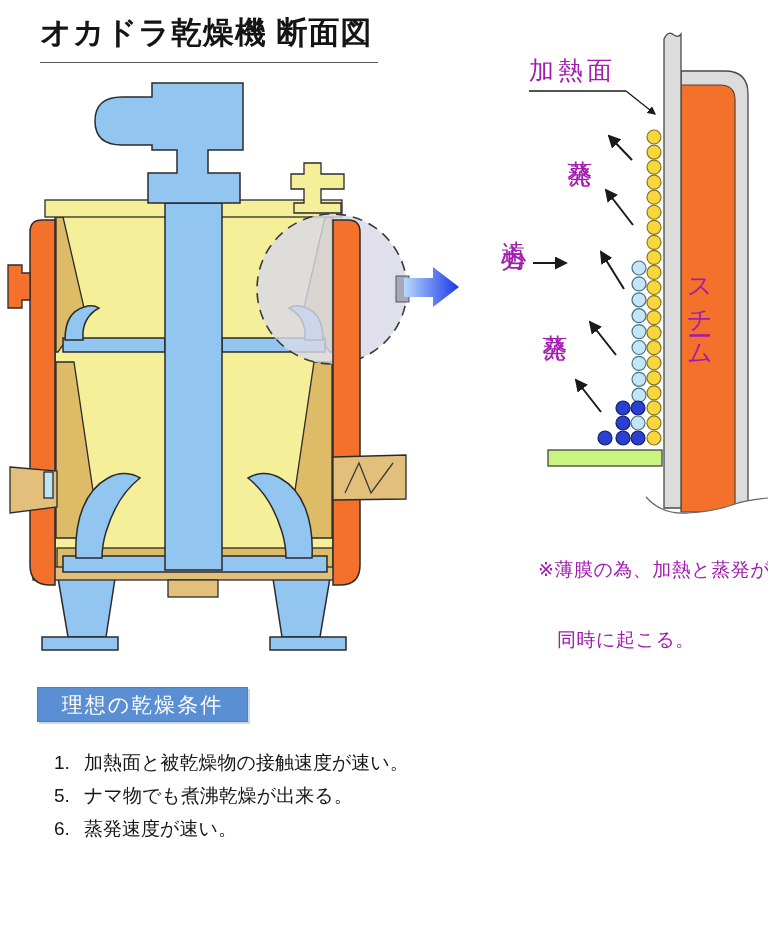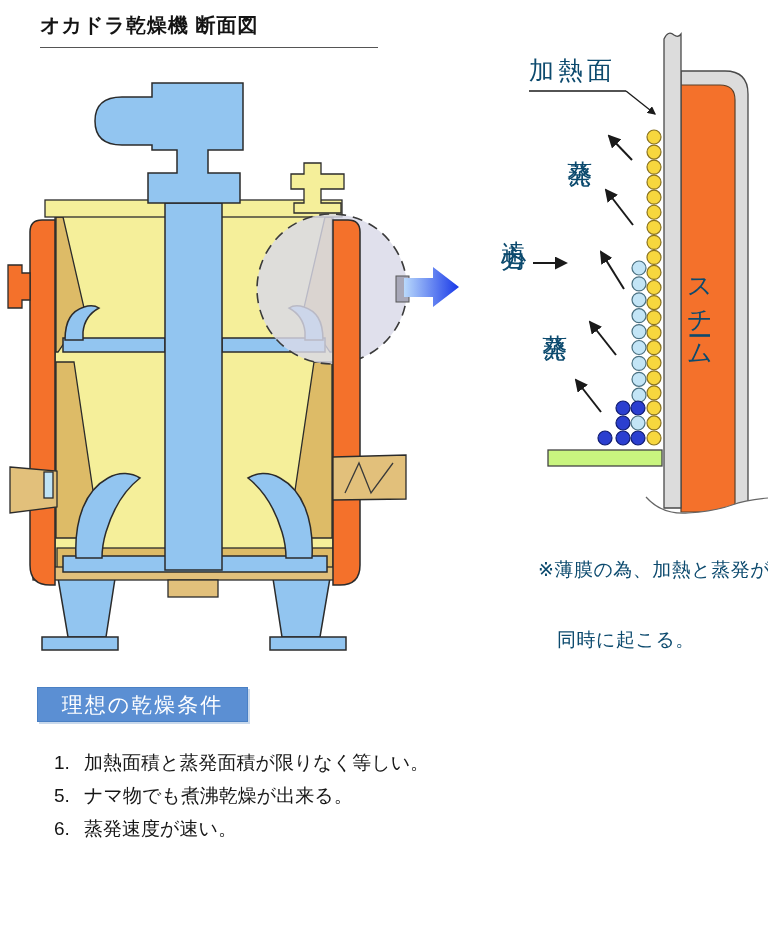--- a/index.html
+++ b/index.html
@@ -7,24 +7,24 @@
   }
   html,body{margin:0;padding:0;}
   body{
     width:768px;height:938px;position:relative;background:#ffffff;
     font-family:"Liberation Sans","DejaVu Sans",sans-serif;
     overflow:hidden;color:#111;
   }
   .abs{position:absolute;}
   .title{
     left:40px;top:12px;width:338px;
-    font-size:20px;font-weight:bold;letter-spacing:1px;color:#141414;
+    font-size:31px;font-weight:bold;letter-spacing:1px;color:#141414;
     padding-bottom:8px;border-bottom:1.5px solid #555;
   }
-  .lbl{position:absolute;color:#0c4a6e;line-height:1.05;white-space:nowrap;}
+  .lbl{position:absolute;color:#a21caf;line-height:1.05;white-space:nowrap;}
   .vtext{writing-mode:vertical-rl;}
   .heat-label{left:529px;top:57px;font-size:25px;letter-spacing:4px;}
   .evap1{left:567px;top:140px;font-size:25px;letter-spacing:4px;}
   .centrif{left:501px;top:220px;font-size:25px;letter-spacing:3px;}
   .evap2{left:542px;top:314px;font-size:25px;letter-spacing:4px;}
   .steam{left:687px;top:262px;font-size:25px;letter-spacing:2px;}
   .note1{left:538px;top:560px;font-size:19px;letter-spacing:0.5px;}
   .note2{left:557px;top:590px;font-size:19px;letter-spacing:0.5px;margin-top:40px;}
   .cond-head{
     left:37px;top:687px;width:211px;height:35px;
@@ -178,16 +178,16 @@
 <div class="lbl heat-label">加熱面</div>
 <div class="lbl vtext evap1">蒸発</div>
 <div class="lbl vtext centrif">遠心力</div>
 <div class="lbl vtext evap2">蒸発</div>
 <div class="lbl vtext steam">スチーム</div>
 <div class="lbl note1">※薄膜の為、加熱と蒸発が</div>
 <div class="lbl note2">同時に起こる。</div>
 
 <div class="abs cond-head">理想の乾燥条件</div>
 <div class="abs cond-list" id="cond-list">
-    <div class="cond-item"><span class="num">1.</span><span>加熱面積と蒸発面積が限りなく等しい。</span></div>
+    <div class="cond-item"><span class="num">1.</span><span>加熱面と被乾燥物の接触速度が速い。</span></div>
     <div class="cond-item"><span class="num">5.</span><span>ナマ物でも煮沸乾燥が出来る。</span></div>
     <div class="cond-item"><span class="num">6.</span><span>蒸発速度が速い。</span></div>
   </div>
 
 </body></html>

